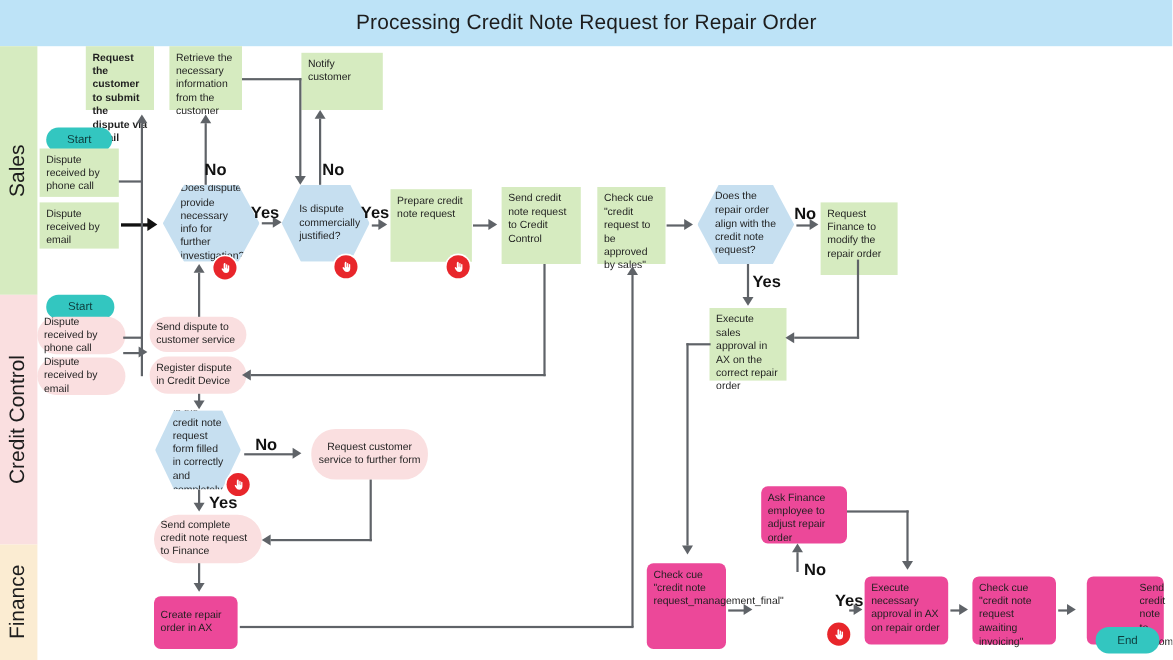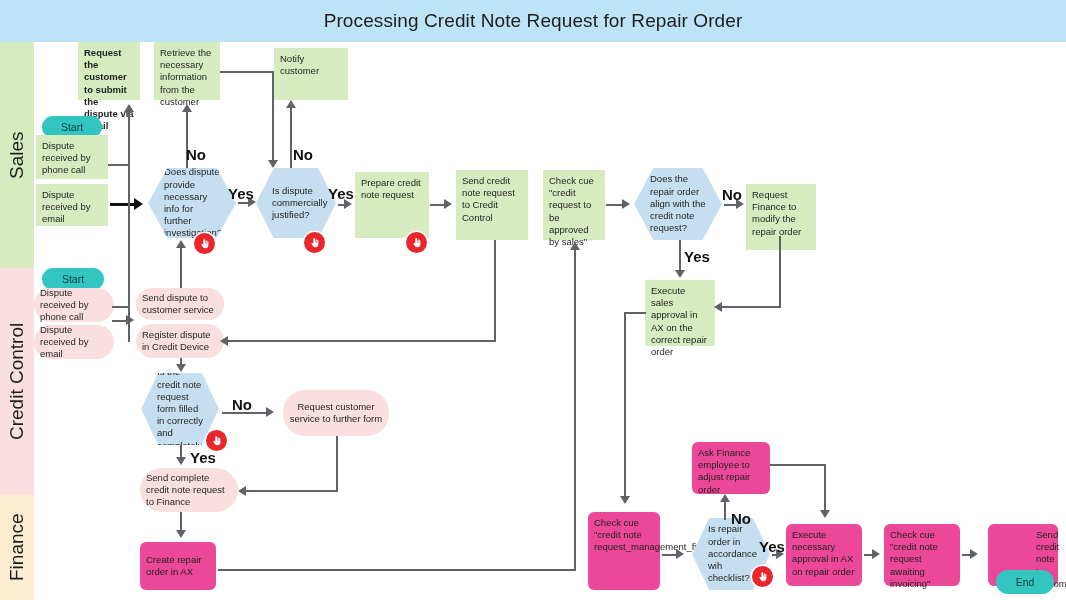--- a/index.html
+++ b/index.html
@@ -274,23 +274,20 @@
   </div>
 
   <div class="node round cream" style="left:588px;top:512px;width:72px;height:78px;">
     <span>Check cue "credit note request_management_final"</span>
   </div>
 
   <div class="node round cream" style="left:692px;top:442px;width:78px;height:52px;">
     <span>Ask Finance employee to adjust repair order</span>
   </div>
 
-  <div class="hex" style="left:692px;top:518px;width:78px;height:72px;">
-    <span class="inner">Is repair order in accordance wih checklist?</span>
-  </div>
   <div class="badge" style="left:752px;top:566px;">
     <svg viewBox="0 0 24 24" fill="#fff">
         <path d="M9 3.5a1.5 1.5 0 0 1 3 0V11h1V5.5a1.2 1.2 0 0 1 2.4 0V12h1V7.3a1.2 1.2 0 0 1 2.4 0v7.2c0 3.6-2.4 6-5.8 6-3 0-4.6-1.4-6-3.6l-2-3.3a1.3 1.3 0 0 1 2-1.6l1.6 1.6V3.5z"></path>
       </svg>
   </div>
 
   <div class="node round cream" style="left:786px;top:524px;width:76px;height:62px;">
     <span>Execute necessary approval in AX on repair order</span>
   </div>
 

